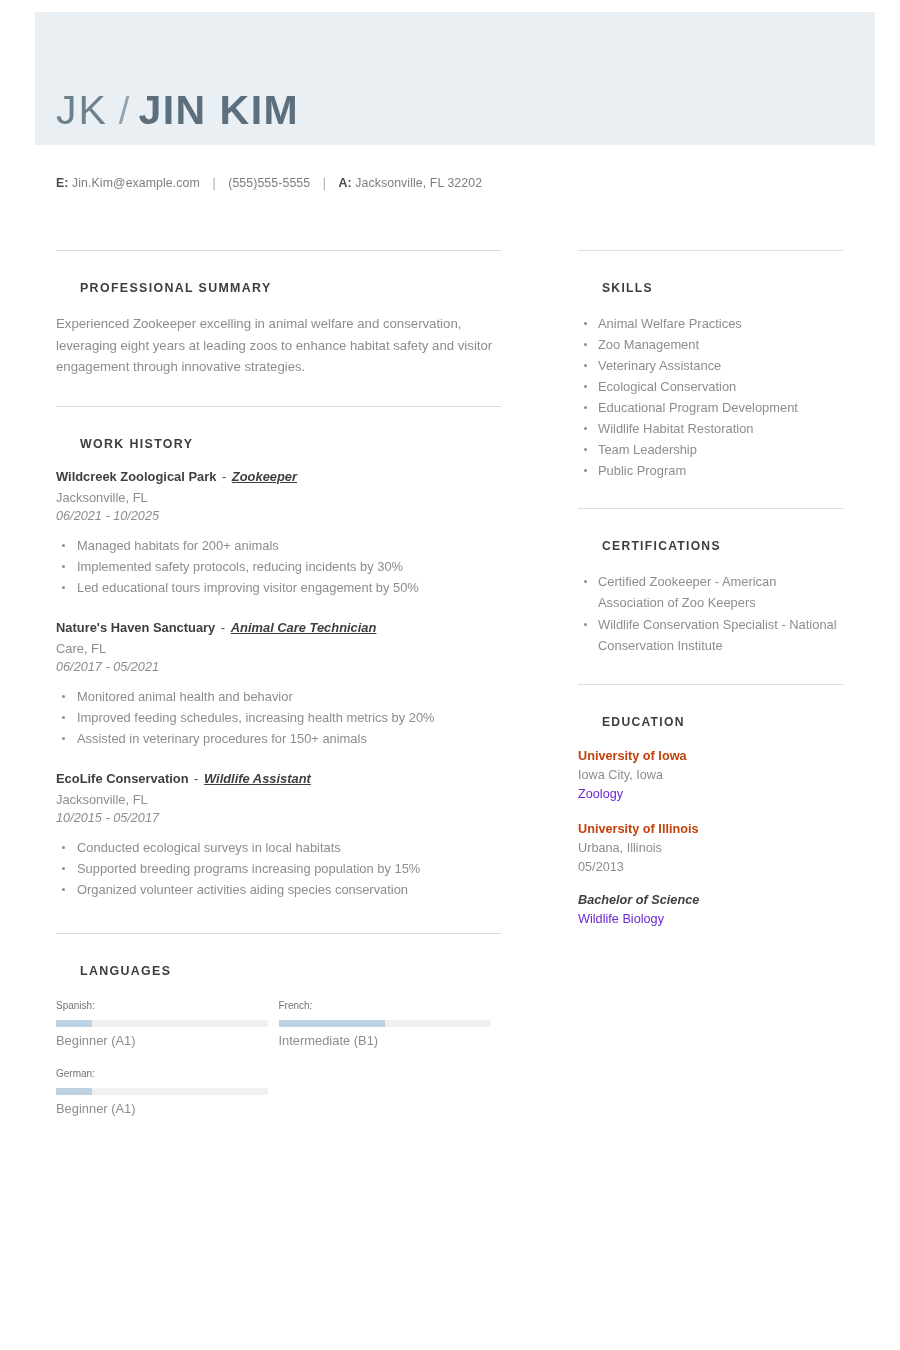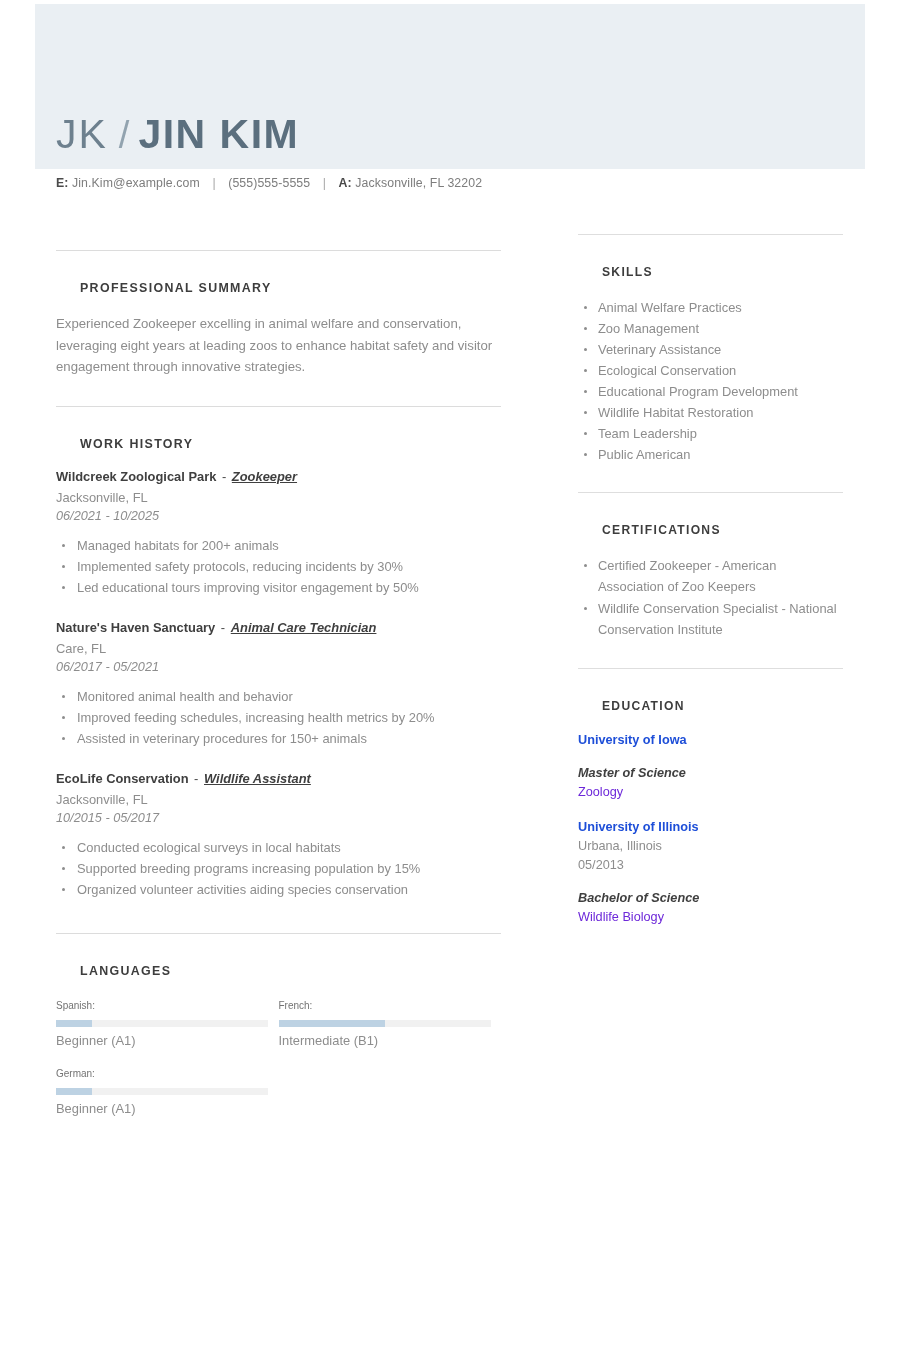--- a/index.html
+++ b/index.html
@@ -19,24 +19,25 @@
   .page {
     position: absolute;
     inset: 0;
     background: #ffffff;
   }
 
   
   .header-banner {
     position: absolute;
     left: 35px;
-    top: 4px;
+    top: 12px;
     width: 830px;
-    height: 165px;
+    height: 133px;
     background: #eaeff3;
+    padding-left: 10px;
   }
   .name-line {
     position: absolute;
     left: 21px;
     bottom: 14px;
     white-space: nowrap;
     color: #5d7180;
     line-height: 1;
   }
   .name-initials {
@@ -80,21 +81,21 @@
   
   .col-left {
     position: absolute;
     left: 56px;
     top: 250px;
     width: 445px;
   }
   .col-right {
     position: absolute;
     left: 578px;
-    top: 234px;
+    top: 250px;
     width: 265px;
   }
 
   .divider {
     height: 1px;
     background: #dcdcdc;
     width: 100%;
   }
   .divider.thin-right { background: #dedede; }
 
@@ -189,21 +190,21 @@
     border-radius: 50%;
     background: #8d8d8d;
   }
   ul.side-bullets.certs li { margin-bottom: 1px; }
 
   
   .edu-block { margin-bottom: 16px; }
   .edu-school {
     font-size: 12.7px;
     font-weight: bold;
-    color: #1d4ed8;
+    color: #c2410c;
     line-height: 19px;
   }
   .edu-place, .edu-date {
     font-size: 12.7px;
     color: #8d8d8d;
     line-height: 19px;
   }
   .edu-degree {
     font-size: 12.7px;
     font-weight: bold;
@@ -369,38 +370,38 @@
     <div class="divider thin-right"></div>
     <div class="section-title">SKILLS</div>
     <ul class="side-bullets">
       <li>Animal Welfare Practices</li>
       <li>Zoo Management</li>
       <li>Veterinary Assistance</li>
       <li>Ecological Conservation</li>
       <li>Educational Program Development</li>
       <li>Wildlife Habitat Restoration</li>
       <li>Team Leadership</li>
-      <li>Public American</li>
+      <li>Public Program</li>
     </ul>
 
     <div style="height:27px"></div>
     <div class="divider thin-right"></div>
     <div class="section-title">CERTIFICATIONS</div>
     <ul class="side-bullets certs">
       <li>Certified Zookeeper - American Association of Zoo Keepers</li>
       <li>Wildlife Conservation Specialist - National Conservation Institute</li>
     </ul>
 
     <div style="height:27px"></div>
     <div class="divider thin-right"></div>
     <div class="section-title">EDUCATION</div>
 
     <div class="edu-block">
       <div class="edu-school">University of Iowa</div>
-      <div class="edu-degree">Master of Science</div>
+      <div class="edu-place">Iowa City, Iowa</div>
       <div class="edu-field">Zoology</div>
     </div>
 
     <div class="edu-block">
       <div class="edu-school">University of Illinois</div>
       <div class="edu-place">Urbana, Illinois</div>
       <div class="edu-date">05/2013</div>
       <div class="edu-degree">Bachelor of Science</div>
       <div class="edu-field">Wildlife Biology</div>
     </div>

